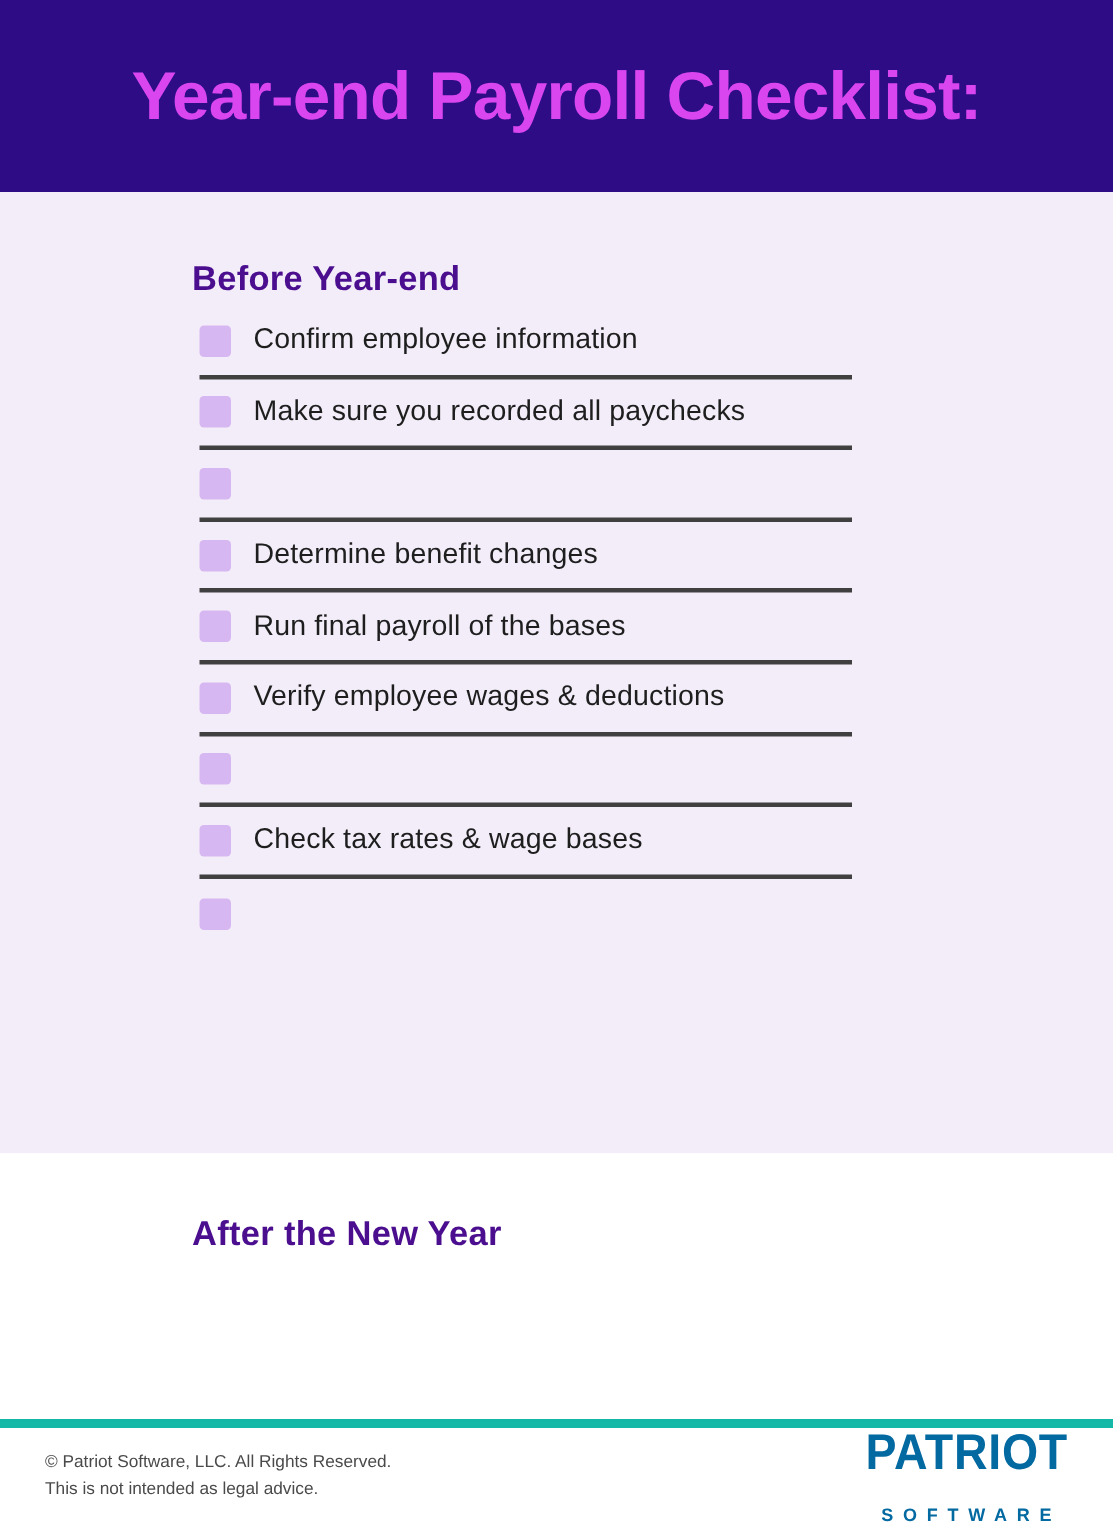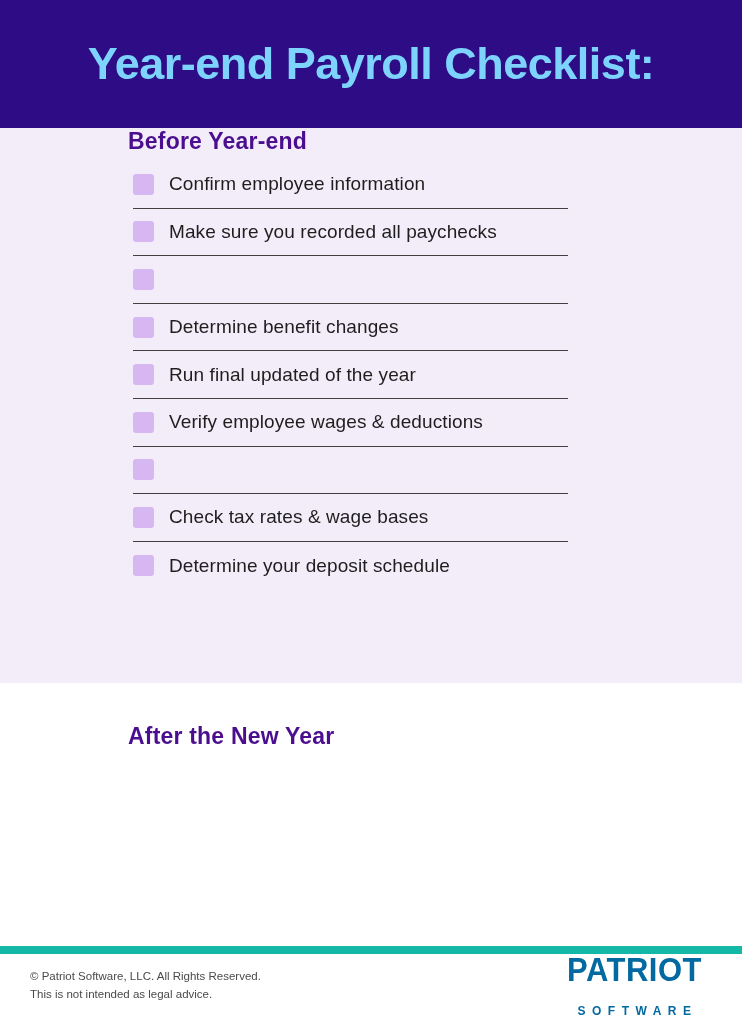--- a/index.html
+++ b/index.html
@@ -17,32 +17,33 @@
   
   .header-banner {
     width: 100%;
     height: 128px;
     background: #2D0C86;
     display: flex;
     align-items: center;
     justify-content: center;
   }
   .page-title {
-    color: #7dd3fc;
+    color: #d946ef;
     font-size: 45px;
     font-weight: 800;
     letter-spacing: -0.5px;
     text-align: center;
   }
 
   
   .section { width: 100%; }
   .section.lavender {
-    height: 555px;
+    height: 641px;
     background: #F3EDF9;
+    padding-top: 44px;
   }
   .section.white {
     height: 263px;
     background: #ffffff;
     padding-top: 40px;
   }
   .section-heading {
     margin-left: 128px;
     color: #4A0E8F;
     font-size: 23px;
@@ -54,21 +55,21 @@
 
   .checklist {
     list-style: none;
     margin-left: 133px;
     width: 435px;
   }
   .check-item {
     height: 47.6px;
     display: flex;
     align-items: center;
-    border-bottom: 1px solid #404040;
+    border-bottom: 3px solid #404040;
   }
   .section.white .check-item { border-bottom-color: #E2DCE9; }
   .checklist .check-item:last-child { border-bottom: none; }
   .checkbox {
     flex: 0 0 auto;
     width: 21px;
     height: 21px;
     background: #D7B7F2;
     border-radius: 3px;
     margin-right: 15px;
@@ -81,25 +82,25 @@
   }
 
   
   .footer {
     position: absolute;
     left: 0;
     bottom: 0;
     width: 100%;
     height: 78px;
     background: #ffffff;
-    border-top: 8px solid #14b8a6;
+    border-top: 6px solid #14b8a6;
     display: flex;
     align-items: center;
     justify-content: space-between;
-    padding: 0 40px 6px 30px;
+    padding: 0 30px 6px 30px;
   }
   .footer-text p {
     font-size: 11.5px;
     color: #4A4A4A;
     line-height: 1.55;
   }
   .logo { text-align: center; color: #0369a1; }
   .logo-primary {
     font-size: 31px;
     font-weight: 800;
@@ -138,36 +139,35 @@
         </li>
         <li class="check-item">
           <span class="checkbox"></span>
         </li>
         <li class="check-item">
           <span class="checkbox"></span>
           <span class="item-label">Determine benefit changes</span>
         </li>
         <li class="check-item">
           <span class="checkbox"></span>
-          <span class="item-label">Run final updated of the year</span>
+          <span class="item-label">Run final payroll of the bases</span>
         </li>
         <li class="check-item">
           <span class="checkbox"></span>
           <span class="item-label">Verify employee wages &amp; deductions</span>
         </li>
         <li class="check-item">
           <span class="checkbox"></span>
         </li>
         <li class="check-item">
           <span class="checkbox"></span>
           <span class="item-label">Check tax rates &amp; wage bases</span>
         </li>
         <li class="check-item">
           <span class="checkbox"></span>
-          <span class="item-label">Determine your deposit schedule</span>
         </li>
       </ul>
   </section>
 
   <section class="section white">
     <h2 class="section-heading">After the New Year</h2>
   </section>
 
   <footer class="footer">
     <div class="footer-text">

